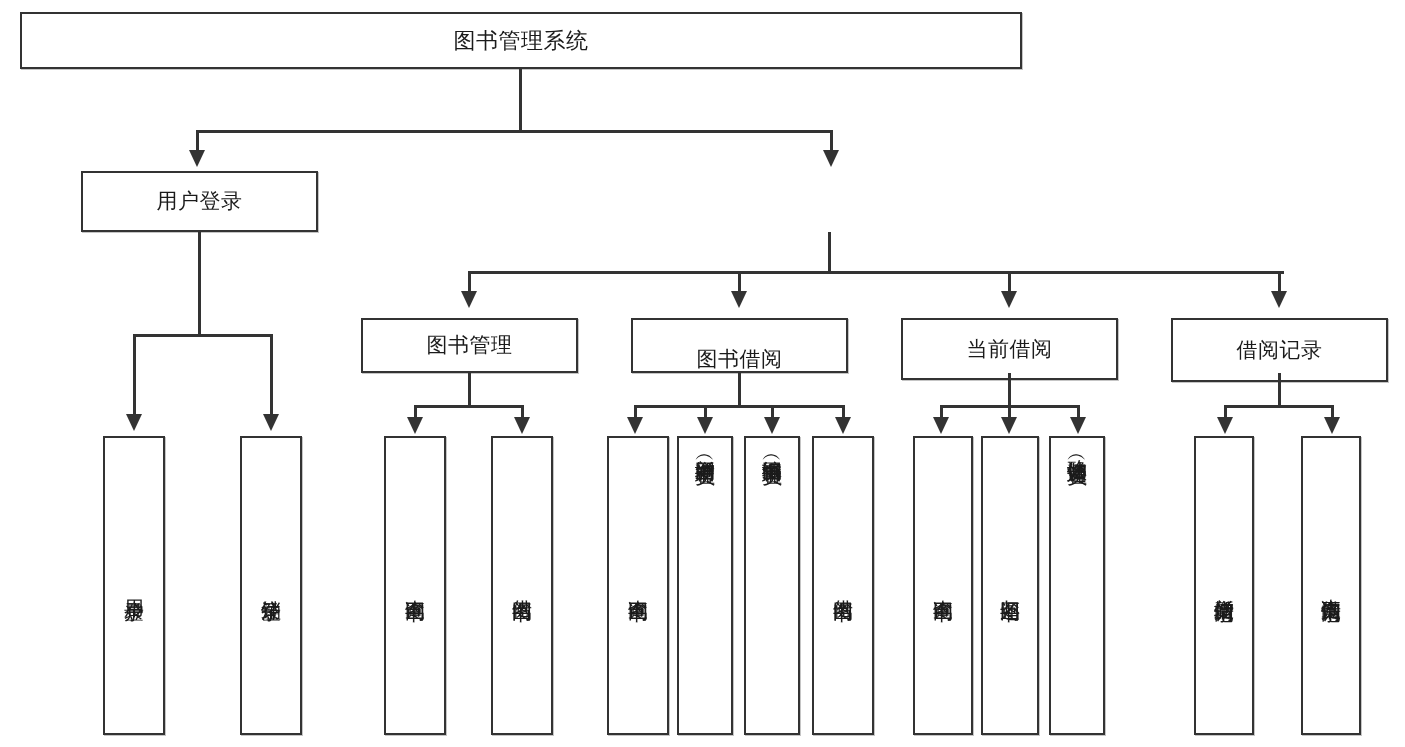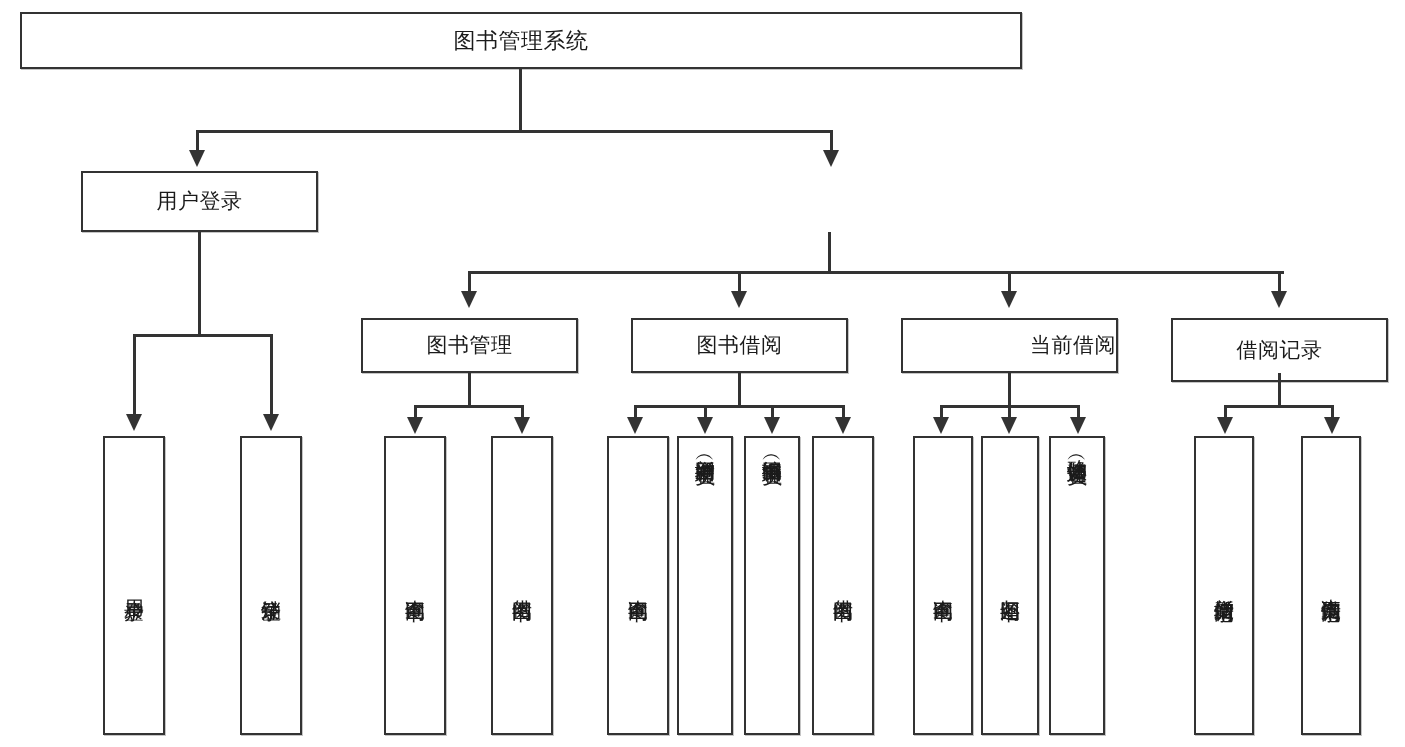--- a/index.html
+++ b/index.html
@@ -129,24 +129,24 @@
   <div class="vline" style="left:738px;top:271px;height:22px;"></div>
   <div class="arrow" style="left:731px;top:291px;"></div>
   <div class="vline" style="left:1008px;top:271px;height:22px;"></div>
   <div class="arrow" style="left:1001px;top:291px;"></div>
   <div class="vline" style="left:1278px;top:271px;height:22px;"></div>
   <div class="arrow" style="left:1271px;top:291px;"></div>
 
   <div class="node" style="left:361px;top:318px;width:217px;height:55px;">
     <span class="node-label">图书管理</span>
   </div>
-  <div class="node" style="left:631px;top:318px;width:217px;height:55px;">
+  <div class="node" style="left:631px;top:318px;width:217px;height:55px;align-items:flex-end;">
     <span class="node-label">图书借阅</span>
   </div>
-  <div class="node" style="left:901px;top:318px;width:217px;height:55px;justify-content:flex-end;">
+  <div class="node" style="left:901px;top:318px;width:217px;height:62px;">
     <span class="node-label">当前借阅</span>
   </div>
   <div class="node" style="left:1171px;top:318px;width:217px;height:64px;">
     <span class="node-label">借阅记录</span>
   </div>
 
   <div class="vline" style="left:468px;top:373px;height:34px;"></div>
   <div class="hline" style="left:414px;top:405px;width:110px;"></div>
   <div class="vline" style="left:414px;top:405px;height:13px;"></div>
   <div class="arrow" style="left:407px;top:417px;"></div>

